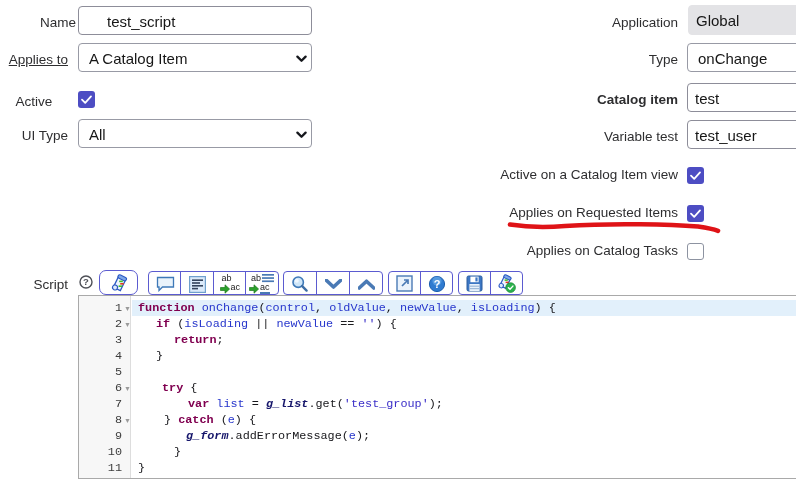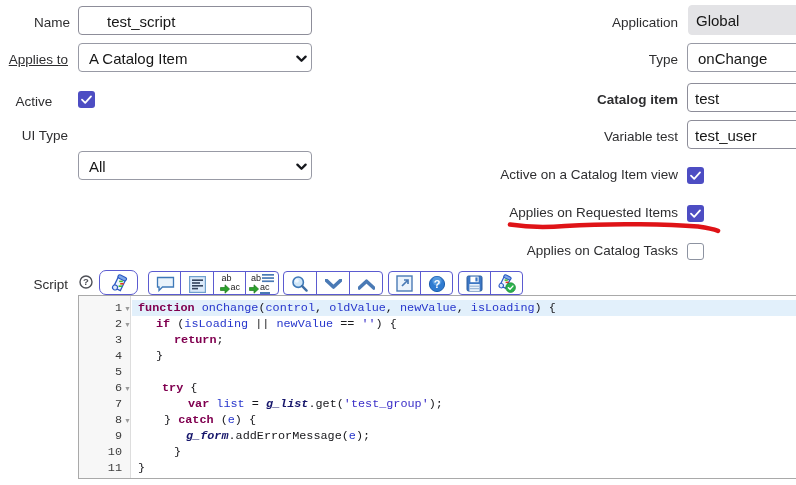--- a/index.html
+++ b/index.html
@@ -12,39 +12,39 @@
 .sel { position:absolute; height:29px; border:1px solid #989aa5; border-radius:4px;
   background:#fff; color:#161616; font-size:15px; line-height:29px; padding-left:10px; }
 .chk { position:absolute; width:17px; height:17px; border-radius:3px; }
 .chk.on { background:#4d4dc3; }
 .chk.off { background:#fff; border:1px solid #8d93a1; }
 .chev { position:absolute; top:11px; }
 </style>
 </head>
 <body>
 
-<div class="lbl" style="left:2px; top:6px; width:68px;padding-left:12px;">Name</div>
+<div class="lbl" style="left:8px; top:6px; width:68px;padding-left:12px;">Name</div>
 <div class="fld" style="left:78px; top:6px; width:234px;padding-left:28px;">test_script</div>
 
 <div class="lbl" style="left:0; top:43px; width:68px;text-decoration:underline;">Applies to</div>
 <div class="sel" style="left:78px; top:43px; width:234px;">A Catalog Item
   <svg class="chev" style="right:4px;" width="11" height="8" viewBox="0 0 11 8">
       <path d="M1.4 1.6 L5.5 5.8 L9.6 1.6" fill="none" stroke="#16181d" stroke-width="2.3" stroke-linecap="round" stroke-linejoin="round"></path>
     </svg>
 </div>
 
 <div class="lbl" style="left:0; top:84.5px; width:68px; line-height:29px;text-align:center;">Active</div>
 <div class="chk on" style="left:78px; top:90.5px;">
   <svg width="17" height="17" viewBox="0 0 17 17">
       <path d="M4 8.7 L7.2 11.8 L13 5.4" fill="none" stroke="#fff" stroke-width="1.8" stroke-linecap="round" stroke-linejoin="round"></path>
     </svg>
 </div>
 
 <div class="lbl" style="left:0; top:119px; width:68px;">UI Type</div>
-<div class="sel" style="left:78px; top:119px; width:234px;margin-top:32px;">All
+<div class="sel" style="left:78px; top:119px; width:234px;">All
   <svg class="chev" style="right:4px;" width="11" height="8" viewBox="0 0 11 8">
       <path d="M1.4 1.6 L5.5 5.8 L9.6 1.6" fill="none" stroke="#16181d" stroke-width="2.3" stroke-linecap="round" stroke-linejoin="round"></path>
     </svg>
 </div>
 
 <div class="lbl" style="left:430px; top:6px; width:248px;">Application</div>
 <div class="fld" style="left:688px; top:5px; width:234px; height:30px; background:#e3e3e6; border-color:#e3e3e6;">Global</div>
 
 <div class="lbl" style="left:430px; top:43px; width:248px;">Type</div>
 <div class="sel" style="left:687px; top:43px; width:234px;">onChange</div>

